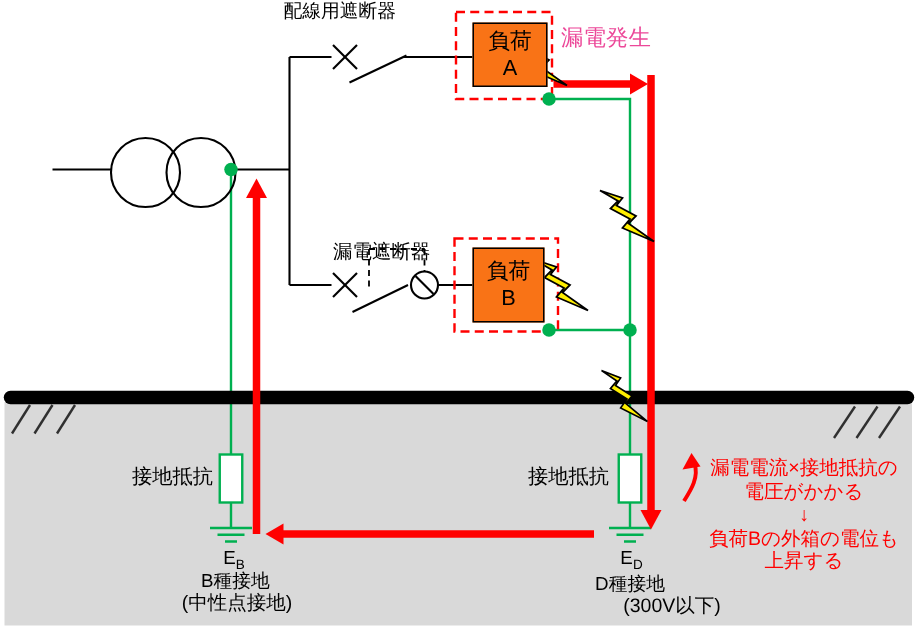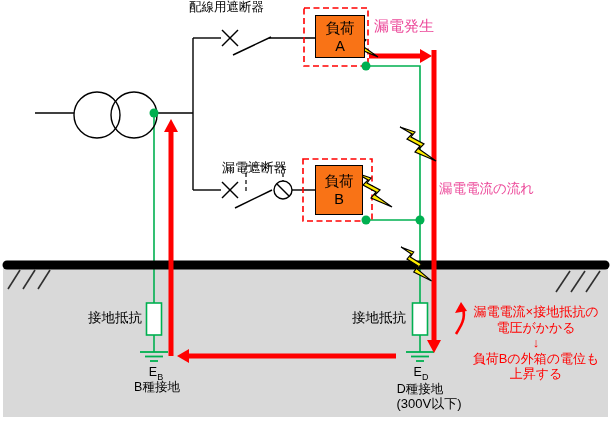--- a/index.html
+++ b/index.html
@@ -136,34 +136,34 @@
     <span>A</span>
   </div>
   <div class="loadbox load-b">
     <span>負荷</span>
     <span>B</span>
   </div>
 
   <div class="lbl" style="left:189px;top:1px;">配線用遮断器</div>
   <div class="lbl" style="left:222px;top:161px;font-size:13px;">漏電遮断器</div>
   <div class="lbl red" style="left:374px;top:18px;font-size:15px;">漏電発生</div>
-  <div class="lbl red" style="left:439px;top:182px;font-size:13.5px;">漏電電流の流れ</div>
   <div class="lbl" style="left:88px;top:311px;font-size:13.5px;">接地抵抗</div>
   <div class="lbl" style="left:352px;top:311px;font-size:13.5px;">接地抵抗</div>
 
   <div class="lbl ctr e-lbl" style="left:156px;top:366px;">
     <span>E</span><sub>B</sub>
   </div>
   <div class="lbl ctr" style="left:157px;top:381px;">B種接地</div>
+  <div class="lbl ctr" style="left:158px;top:395px;font-size:13px;">(中性点接地)</div>
 
   <div class="lbl ctr e-lbl" style="left:421px;top:366px;">
     <span>E</span><sub>D</sub>
   </div>
   <div class="lbl ctr" style="left:420px;top:383px;">D種接地</div>
-  <div class="lbl ctr" style="left:429px;top:397px;font-size:13px;">(300V以下)</div>
+  <div class="lbl ctr" style="left:448px;top:397px;font-size:13px;">(300V以下)</div>
 
   <div class="note">
     <div>漏電電流×接地抵抗の</div>
     <div>電圧がかかる</div>
     <div>↓</div>
     <div>負荷Bの外箱の電位も</div>
     <div>上昇する</div>
   </div>
 
 </div>

